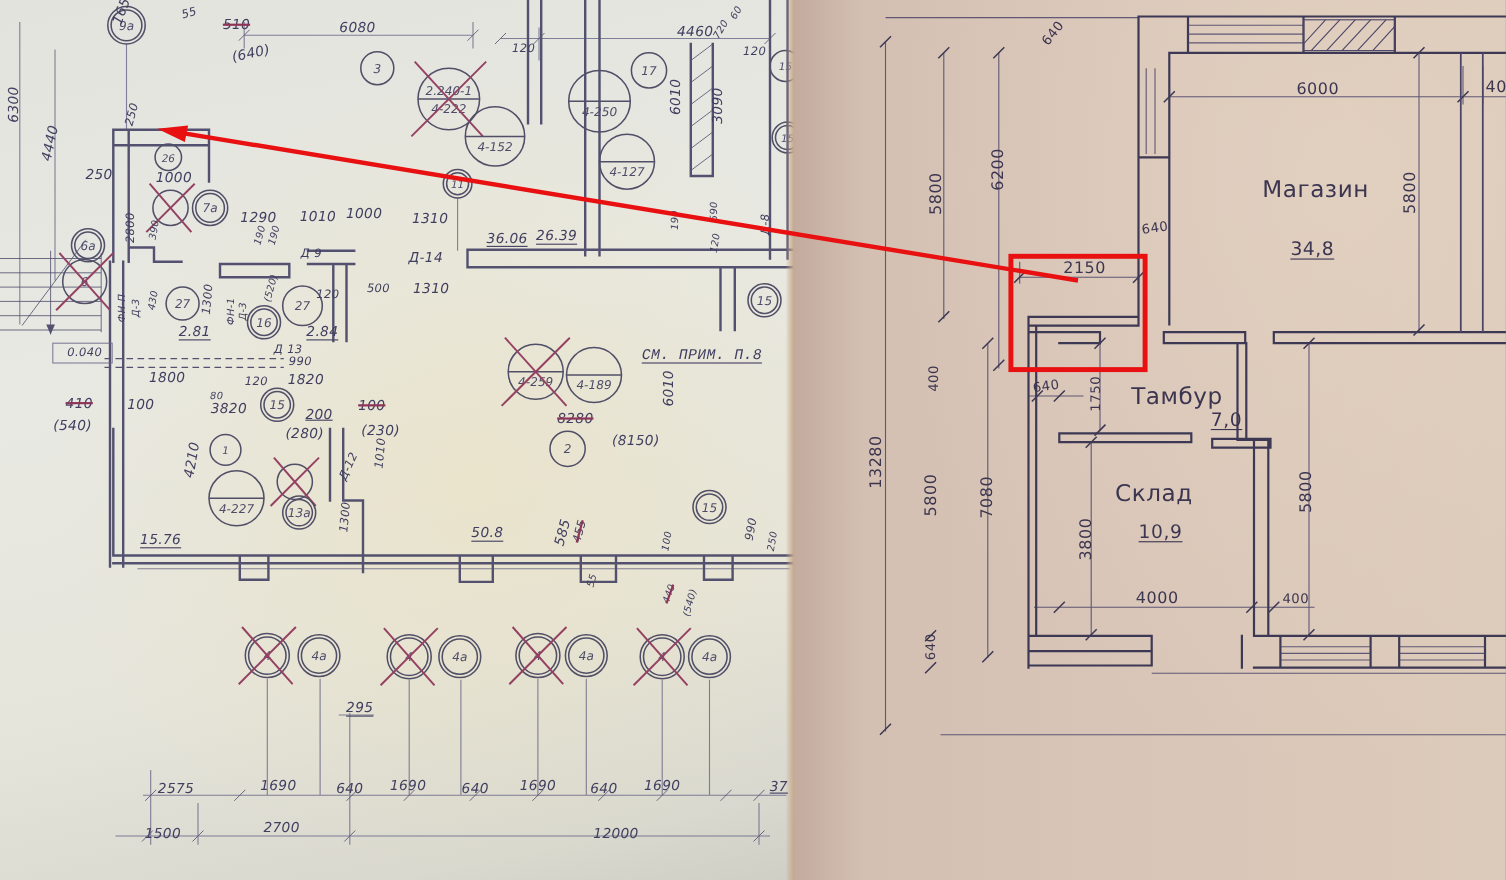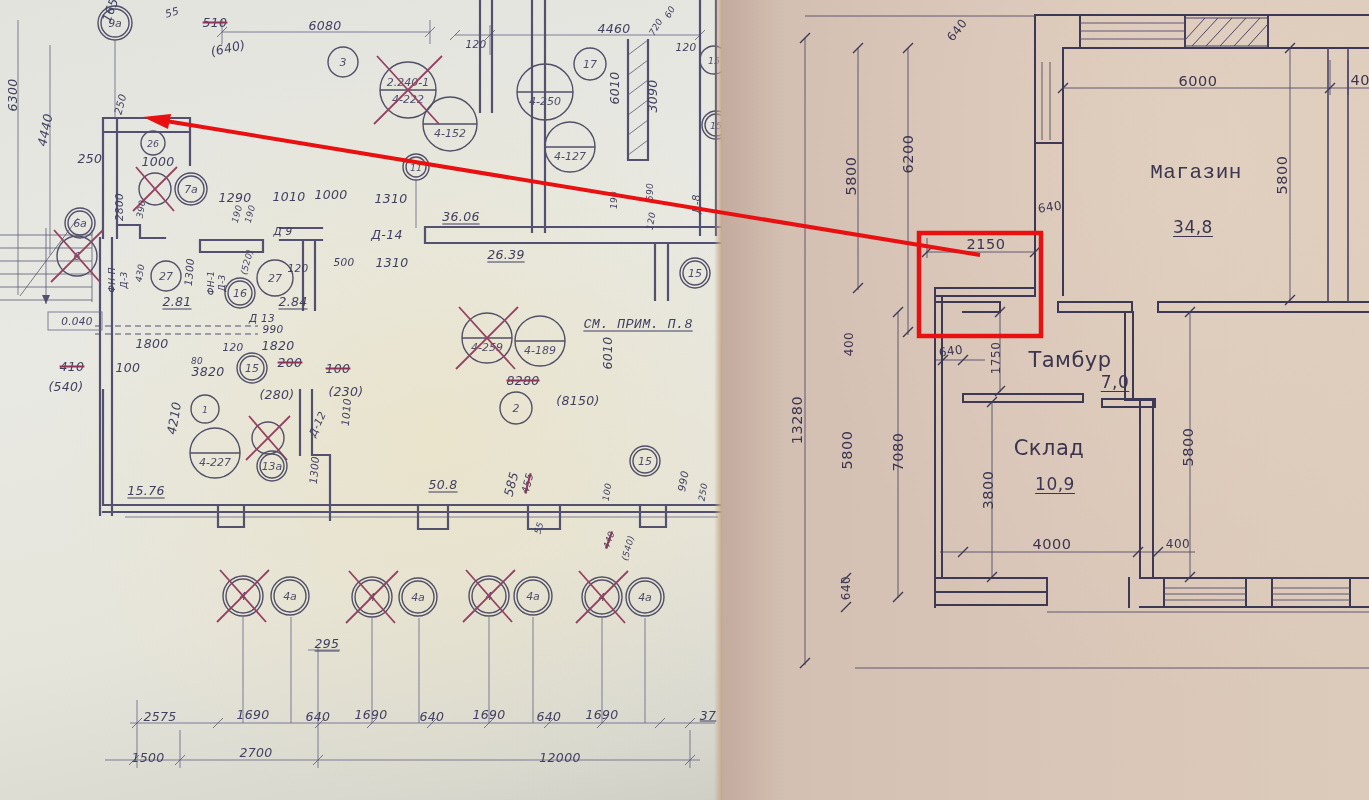--- a/index.html
+++ b/index.html
@@ -314,61 +314,61 @@
     </svg>
   </div>
 
   <div id="left-labels">
       <div class="lbl" style="left: 110px; top: 10px; transform: translate(-50%, -50%) rotate(-70deg);">165</div>
       <div class="lbl sm" style="left: 172px; top: 12px; transform: translate(-50%, -50%) rotate(-15deg);">55</div>
       <div class="lbl k maroon" style="left: 215px; top: 22px; transform: translate(-50%, -50%);">510</div>
       <div class="lbl maroon" style="left: 228px; top: 48px; transform: translate(-50%, -50%) rotate(-12deg);">(640)</div>
       <div class="lbl" style="left: 325px; top: 25px; transform: translate(-50%, -50%);">6080</div>
       <div class="lbl sm" style="left: 476px; top: 44px; transform: translate(-50%, -50%);">120</div>
-      <div class="lbl" style="left: 614px; top: 28px; transform: translate(-50%, -50%);">4460</div>
+      <div class="lbl" style="left: 632px; top: 28px; transform: translate(-50%, -50%);">4460</div>
       <div class="lbl sm" style="left: 686px; top: 47px; transform: translate(-50%, -50%);">120</div>
       <div class="lbl xs" style="left: 656px; top: 27px; transform: translate(-50%, -50%) rotate(-60deg);">720</div>
       <div class="lbl xs" style="left: 670px; top: 12px; transform: translate(-50%, -50%) rotate(-60deg);">60</div>
       <div class="lbl" style="left: 12px; top: 95px; transform: translate(-50%, -50%) rotate(-90deg);">6300</div>
       <div class="lbl" style="left: 45px; top: 130px; transform: translate(-50%, -50%) rotate(-78deg);">4440</div>
       <div class="lbl sm" style="left: 120px; top: 104px; transform: translate(-50%, -50%) rotate(-75deg);">250</div>
       <div class="lbl" style="left: 90px; top: 158px; transform: translate(-50%, -50%);">250</div>
       <div class="lbl" style="left: 158px; top: 161px; transform: translate(-50%, -50%);">1000</div>
       <div class="lbl sm" style="left: 119px; top: 207px; transform: translate(-50%, -50%) rotate(-90deg);">2800</div>
       <div class="lbl xs" style="left: 141px; top: 209px; transform: translate(-50%, -50%) rotate(-80deg);">390</div>
       <div class="lbl" style="left: 235px; top: 197px; transform: translate(-50%, -50%);">1290</div>
       <div class="lbl" style="left: 289px; top: 196px; transform: translate(-50%, -50%);">1010</div>
       <div class="lbl" style="left: 331px; top: 194px; transform: translate(-50%, -50%);">1000</div>
       <div class="lbl" style="left: 391px; top: 198px; transform: translate(-50%, -50%);">1310</div>
       <div class="lbl xs" style="left: 237px; top: 214px; transform: translate(-50%, -50%) rotate(-75deg);">190</div>
       <div class="lbl xs" style="left: 250px; top: 214px; transform: translate(-50%, -50%) rotate(-75deg);">190</div>
       <div class="lbl sm" style="left: 283px; top: 231px; transform: translate(-50%, -50%);">Д 9</div>
       <div class="lbl" style="left: 387px; top: 234px; transform: translate(-50%, -50%);">Д-14</div>
       <div class="lbl u" style="left: 461px; top: 216px; transform: translate(-50%, -50%);">36.06</div>
-      <div class="lbl u" style="left: 506px; top: 214px; transform: translate(-50%, -50%); margin-top: 40px;">26.39</div>
+      <div class="lbl u" style="left: 506px; top: 214px; transform: translate(-50%, -50%);">26.39</div>
       <div class="lbl sm" style="left: 344px; top: 262px; transform: translate(-50%, -50%);">500</div>
       <div class="lbl" style="left: 392px; top: 262px; transform: translate(-50%, -50%);">1310</div>
       <div class="lbl sm" style="left: 298px; top: 268px; transform: translate(-50%, -50%);">120</div>
       <div class="lbl xs" style="left: 112px; top: 280px; transform: translate(-50%, -50%) rotate(-90deg);">ФН-П</div>
       <div class="lbl xs" style="left: 124px; top: 280px; transform: translate(-50%, -50%) rotate(-90deg);">Д-3</div>
       <div class="lbl xs" style="left: 140px; top: 273px; transform: translate(-50%, -50%) rotate(-80deg);">430</div>
       <div class="lbl sm" style="left: 189px; top: 272px; transform: translate(-50%, -50%) rotate(-85deg);">1300</div>
       <div class="lbl u" style="left: 177px; top: 301px; transform: translate(-50%, -50%);">2.81</div>
       <div class="lbl xs" style="left: 211px; top: 283px; transform: translate(-50%, -50%) rotate(-90deg);">ФН-1</div>
       <div class="lbl xs" style="left: 222px; top: 283px; transform: translate(-50%, -50%) rotate(-90deg);">Д-3</div>
       <div class="lbl xs" style="left: 247px; top: 262px; transform: translate(-50%, -50%) rotate(-75deg);">(520)</div>
       <div class="lbl u" style="left: 293px; top: 301px; transform: translate(-50%, -50%);">2.84</div>
       <div class="lbl sm" style="left: 262px; top: 318px; transform: translate(-50%, -50%);">Д 13</div>
       <div class="lbl sm" style="left: 273px; top: 329px; transform: translate(-50%, -50%);">990</div>
       <div class="lbl" style="left: 152px; top: 343px; transform: translate(-50%, -50%);">1800</div>
       <div class="lbl sm" style="left: 233px; top: 347px; transform: translate(-50%, -50%);">120</div>
       <div class="lbl" style="left: 278px; top: 345px; transform: translate(-50%, -50%);">1820</div>
       <div class="lbl xs" style="left: 197px; top: 361px; transform: translate(-50%, -50%);">80</div>
       <div class="lbl" style="left: 208px; top: 371px; transform: translate(-50%, -50%);">3820</div>
-      <div class="lbl k maroon" style="left: 290px; top: 362px; transform: translate(-50%, -50%);">200</div>
+      <div class="lbl k maroon" style="left: 290px; top: 376px; transform: translate(-50%, -50%); text-decoration: underline;">200</div>
       <div class="lbl k maroon" style="left: 338px; top: 368px; transform: translate(-50%, -50%);">100</div>
       <div class="lbl k maroon" style="left: 72px; top: 366px; transform: translate(-50%, -50%);">410</div>
       <div class="lbl" style="left: 66px; top: 386px; transform: translate(-50%, -50%);">(540)</div>
       <div class="lbl" style="left: 128px; top: 367px; transform: translate(-50%, -50%);">100</div>
       <div class="lbl" style="left: 277px; top: 394px; transform: translate(-50%, -50%);">(280)</div>
       <div class="lbl" style="left: 346px; top: 391px; transform: translate(-50%, -50%);">(230)</div>
       <div class="lbl sm" style="left: 317px; top: 424px; transform: translate(-50%, -50%) rotate(-65deg);">Д-12</div>
       <div class="lbl sm" style="left: 346px; top: 412px; transform: translate(-50%, -50%) rotate(-85deg);">1010</div>
       <div class="lbl sm" style="left: 314px; top: 470px; transform: translate(-50%, -50%) rotate(-85deg);">1300</div>
       <div class="lbl" style="left: 174px; top: 418px; transform: translate(-50%, -50%) rotate(-80deg);">4210</div>
@@ -420,21 +420,21 @@
       <div class="lbl" style="left: 1052px; top: 544px; transform: translate(-50%, -50%);">4000</div>
       <div class="lbl rsm" style="left: 1178px; top: 544px; transform: translate(-50%, -50%);">400</div>
       <div class="lbl" style="left: 1188px; top: 447px; transform: translate(-50%, -50%) rotate(-90deg);">5800</div>
       <div class="lbl" style="left: 797px; top: 420px; transform: translate(-50%, -50%) rotate(-90deg);">13280</div>
       <div class="lbl" style="left: 851px; top: 176px; transform: translate(-50%, -50%) rotate(-90deg);">5800</div>
       <div class="lbl" style="left: 908px; top: 154px; transform: translate(-50%, -50%) rotate(-90deg);">6200</div>
       <div class="lbl rsm" style="left: 849px; top: 344px; transform: translate(-50%, -50%) rotate(-90deg);">400</div>
       <div class="lbl" style="left: 898px; top: 452px; transform: translate(-50%, -50%) rotate(-90deg);">7080</div>
       <div class="lbl" style="left: 847px; top: 450px; transform: translate(-50%, -50%) rotate(-90deg);">5800</div>
       <div class="lbl rsm" style="left: 846px; top: 588px; transform: translate(-50%, -50%) rotate(-90deg);">640</div>
-      <div class="lbl room" style="left: 1196px; top: 172px; transform: translate(-50%, -50%); font-family: Liberation Mono, monospace;">Магазин</div>
+      <div class="lbl room" style="left: 1196px; top: 172px; transform: translate(-50%, -50%);">Магазин</div>
       <div class="lbl area u" style="left: 1193px; top: 227px; transform: translate(-50%, -50%);">34,8</div>
       <div class="lbl room" style="left: 1070px; top: 360px; transform: translate(-50%, -50%);">Тамбур</div>
       <div class="lbl area u" style="left: 1115px; top: 382px; transform: translate(-50%, -50%);">7,0</div>
       <div class="lbl room" style="left: 1049px; top: 448px; transform: translate(-50%, -50%);">Склад</div>
       <div class="lbl area u" style="left: 1055px; top: 484px; transform: translate(-50%, -50%);">10,9</div>
     </div>
 
   <svg id="ann-svg" width="1369" height="800" viewBox="0 0 1369 800" style="pointer-events:none;">
     <rect id="ann-rect" class="ann" stroke-width="4.5" x="919" y="233" width="122" height="103" stroke="#e81010"></rect>
     <line id="ann-line" class="ann" stroke-width="4" x1="980" y1="255" x2="166" y2="121" stroke="#e81010"></line>

